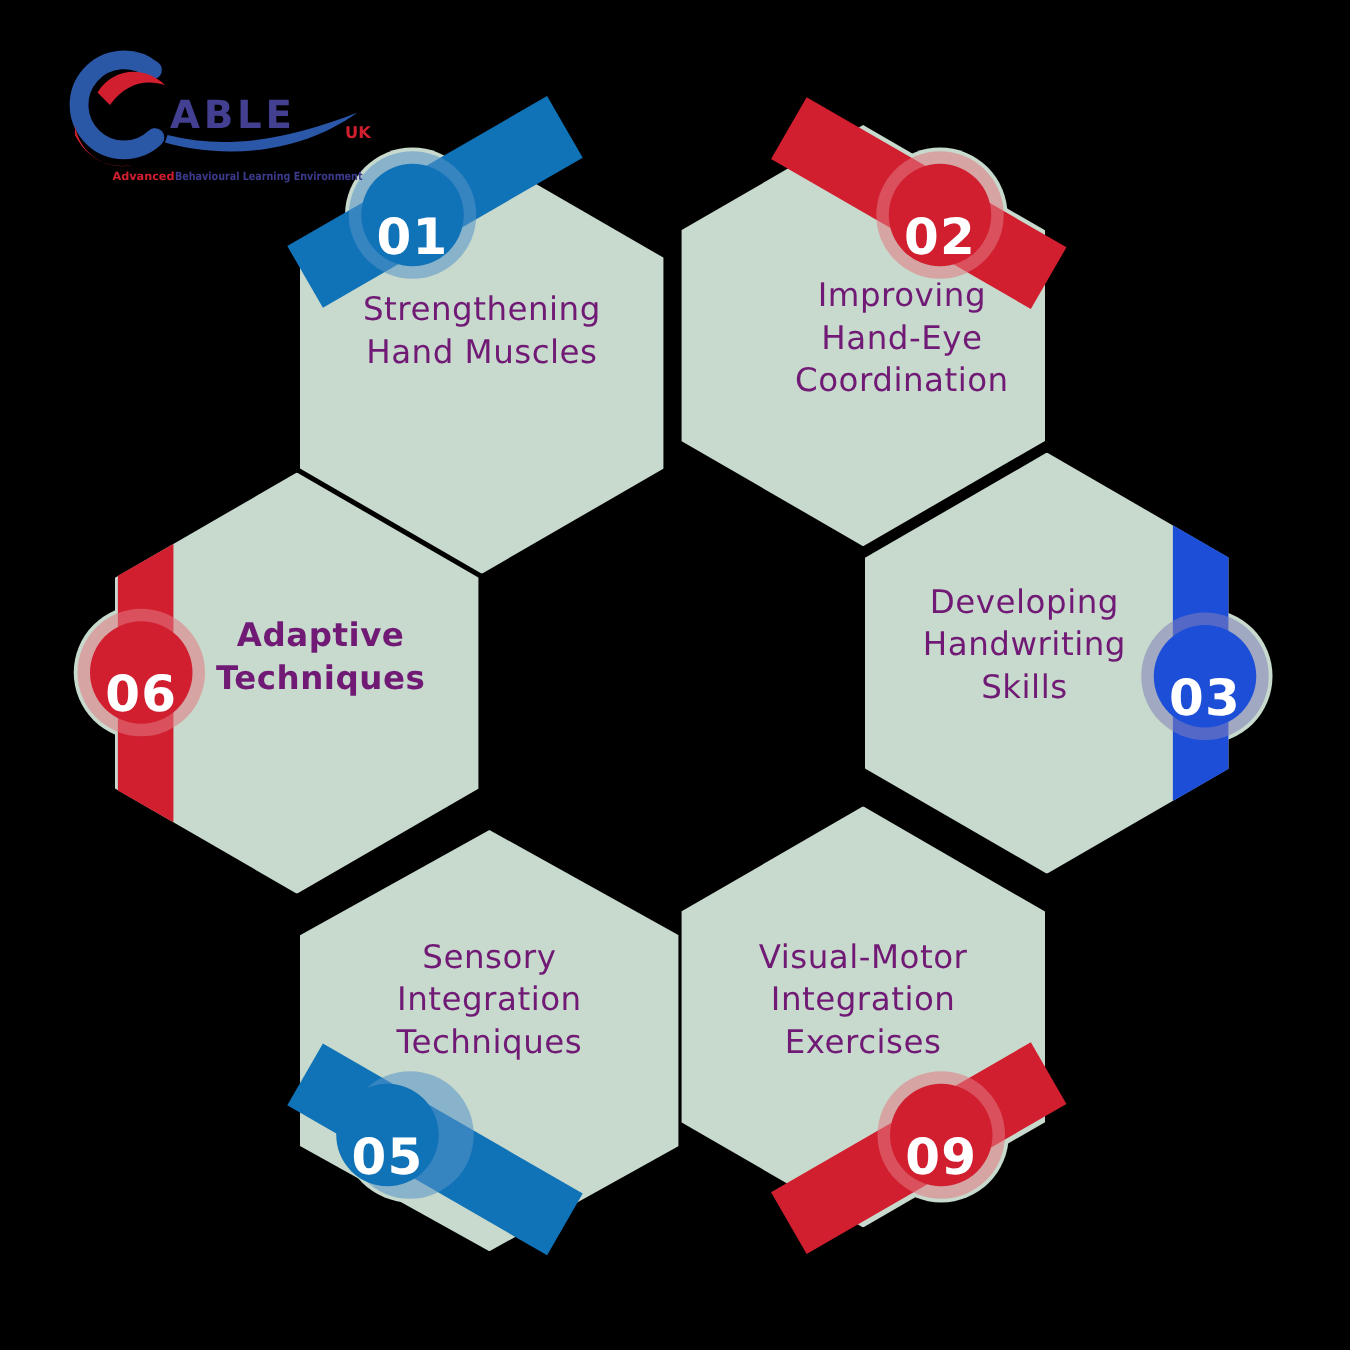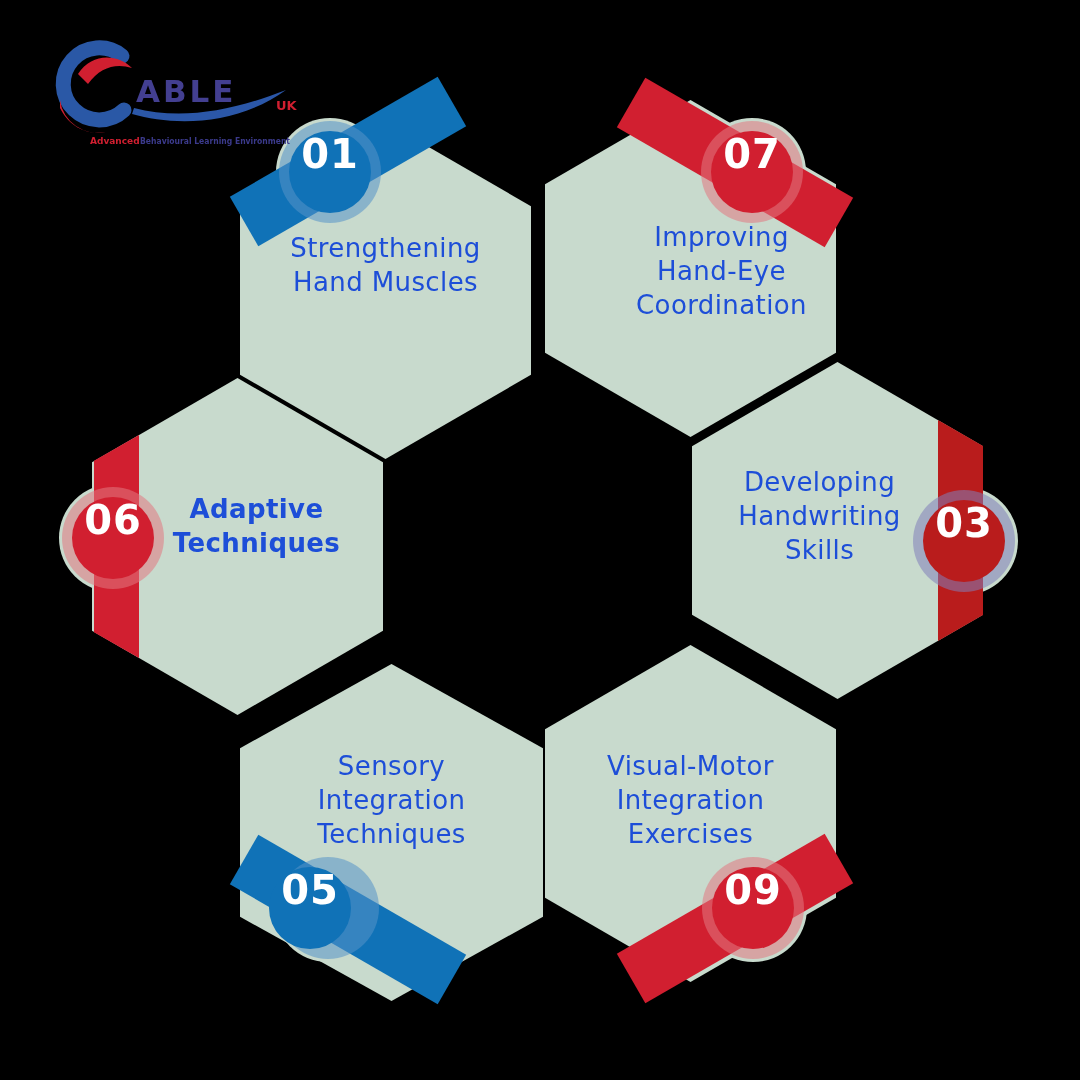--- a/index.html
+++ b/index.html
@@ -8,35 +8,35 @@
     font-family:"DejaVu Sans","Liberation Sans",sans-serif;overflow:hidden;
   }
   .group{position:static;}
   .hex{
     position:absolute;width:291px;height:337px;background:#c8dacd;
     clip-path:polygon(50% 0,100% 25%,100% 75%,50% 100%,0 75%,0 25%);
     z-index:1;
   }
   .label{
     position:absolute;width:100%;text-align:center;transform:translateY(-50%);
-    font-size:26px;line-height:34px;letter-spacing:.4px;color:#1d4ed8;
+    font-size:26px;line-height:34px;letter-spacing:.4px;color:#701a75;
     white-space:pre-line;z-index:6;
   }
   .halo{position:absolute;width:108px;height:108px;border-radius:50%;background:#c8dacd;z-index:2;}
   .ribbon{position:absolute;width:240px;height:57px;z-index:3;}
   .vband{position:absolute;width:45px;z-index:3;}
   .ring{position:absolute;width:102px;height:102px;border-radius:50%;z-index:4;}
   .badge{
     position:absolute;width:82px;height:82px;border-radius:50%;z-index:5;
-    display:flex;align-items:flex-start;justify-content:center;
+    display:flex;align-items:flex-end;justify-content:center;
     color:#ffffff;font-weight:bold;font-size:40px;letter-spacing:1px;
   }
   .bg-blue{background:#1072b7;}
   .bg-red{background:#d11f30;}
-  .bg-indigo{background:#b91c1c;}
+  .bg-indigo{background:#1d4ed8;}
   .ring-blue{background:rgba(86,148,200,.55);}
   .ring-red{background:rgba(225,120,130,.55);}
   .ring-indigo{background:rgba(130,128,185,.55);}
   .logo{position:absolute;left:48px;top:36px;width:256px;height:124px;z-index:7;}
 </style>
 </head>
 <body>
 
 <div class="canvas">
 
@@ -56,21 +56,21 @@
   <div class="group">
     <div class="hex" style="left:545px;top:100px;">
       <div class="label" style="top:171px;left:0;margin-left:31px;">Improving
 Hand-Eye
 Coordination</div>
     </div>
     <div class="halo" style="left:698px;top:118px;"></div>
     <div class="ribbon bg-red" style="left:615px;top:134px;transform:rotate(30deg);"></div>
     <div class="ring ring-red" style="left:701px;top:121px;"></div>
     <div class="badge bg-red" style="left:711px;top:131px;">
-      <span>07</span>
+      <span>02</span>
     </div>
   </div>
 
   <div class="group">
     <div class="hex" style="left:692px;top:362px;">
       <div class="label" style="top:154px;left:-18px;">Developing
 Handwriting
 Skills</div>
     </div>
     <div class="halo" style="left:910px;top:487px;"></div>

